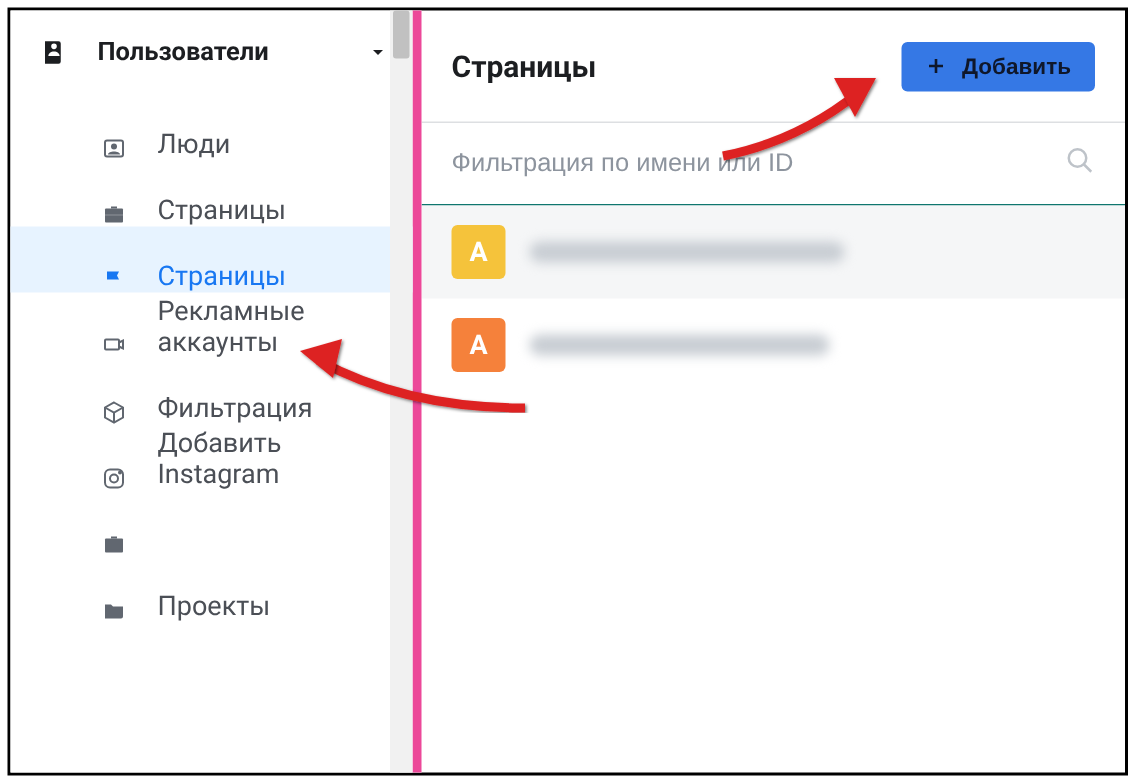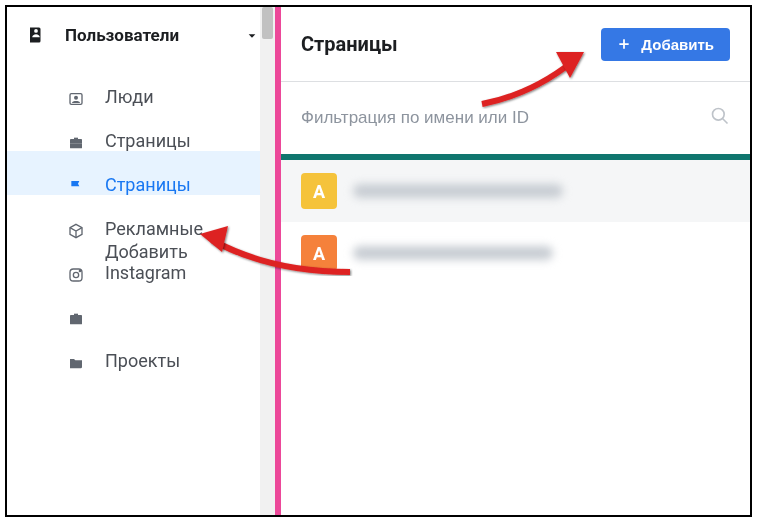--- a/index.html
+++ b/index.html
@@ -92,42 +92,42 @@
     height: 74px;
   }
   .main-title {
     font-size: 20px;
     font-weight: 700;
     color: #1c1e21;
   }
   .add-btn {
     margin-left: auto;
     background: #3578e5;
-    color: #ffffff;
+    color: #0f172a;
     font-size: 15px;
     font-weight: 600;
     border: none;
     border-radius: 4px;
     padding: 8px 16px;
     display: flex;
     align-items: center;
     cursor: pointer;
   }
   .add-btn .plus {
     margin-right: 10px;
     font-size: 17px;
     display:flex;
   }
   .search-row {
     border-top: 1px solid #dddfe2;
-    border-bottom: 6px solid #0f766e;
+    border-bottom: 1px solid #0f766e;
     display: flex;
     align-items: center;
     padding: 0 20px;
-    height: 79px;
+    height: 56px;
   }
   .search-input {
     flex: 1;
     border: none;
     outline: none;
     font-size: 17px;
     color: #1c1e21;
   }
   .search-input::placeholder { color: #8d949e; }
   .search-icon { color:#bec3c9; }
@@ -213,29 +213,38 @@
 
     <div class="nav-item active">
       <span class="icon">
         <svg width="16" height="16" viewBox="0 0 24 24" fill="currentColor">
             <path d="M5 3v18M5 3h12l-2 4 2 4H5"></path>
           </svg>
       </span>
       <span class="label">Страницы</span>
     </div>
 
+    <div class="nav-item">
+      <span class="icon">
+        <svg width="16" height="16" viewBox="0 0 24 24" fill="none" stroke="currentColor" stroke-width="2">
+            <rect x="3" y="5" width="14" height="10" rx="1"></rect>
+            <path d="M17 8l4-2v8l-4-2"></path>
+          </svg>
+      </span>
+      <span class="label">Рекламные аккаунты</span>
+    </div>
 
     <div class="nav-item">
       <span class="icon">
         <svg width="16" height="16" viewBox="0 0 24 24" fill="currentColor">
             <path d="M12 2l9 5v10l-9 5-9-5V7z" fill="none" stroke="currentColor" stroke-width="2"></path>
             <path d="M3 7l9 5 9-5M12 12v10" fill="none" stroke="currentColor" stroke-width="2"></path>
           </svg>
       </span>
-      <span class="label">Рекламные</span>
+      <span class="label">Фильтрация</span>
     </div>
 
     <div class="nav-item">
       <span class="icon">
         <svg width="16" height="16" viewBox="0 0 24 24" fill="none" stroke="currentColor" stroke-width="2">
             <rect x="3" y="3" width="18" height="18" rx="5"></rect>
             <circle cx="12" cy="12" r="4"></circle>
             <circle cx="18" cy="6" r="1" fill="currentColor"></circle>
           </svg>
       </span>

